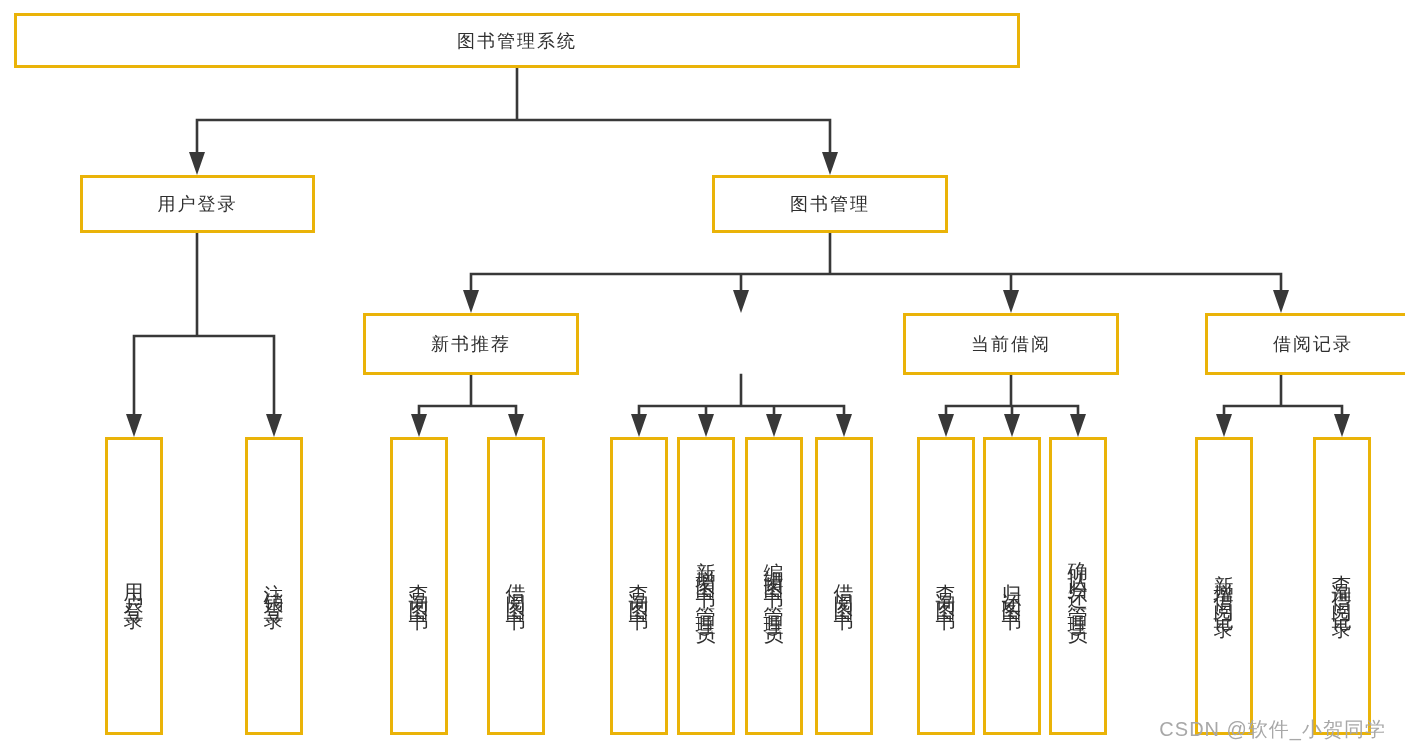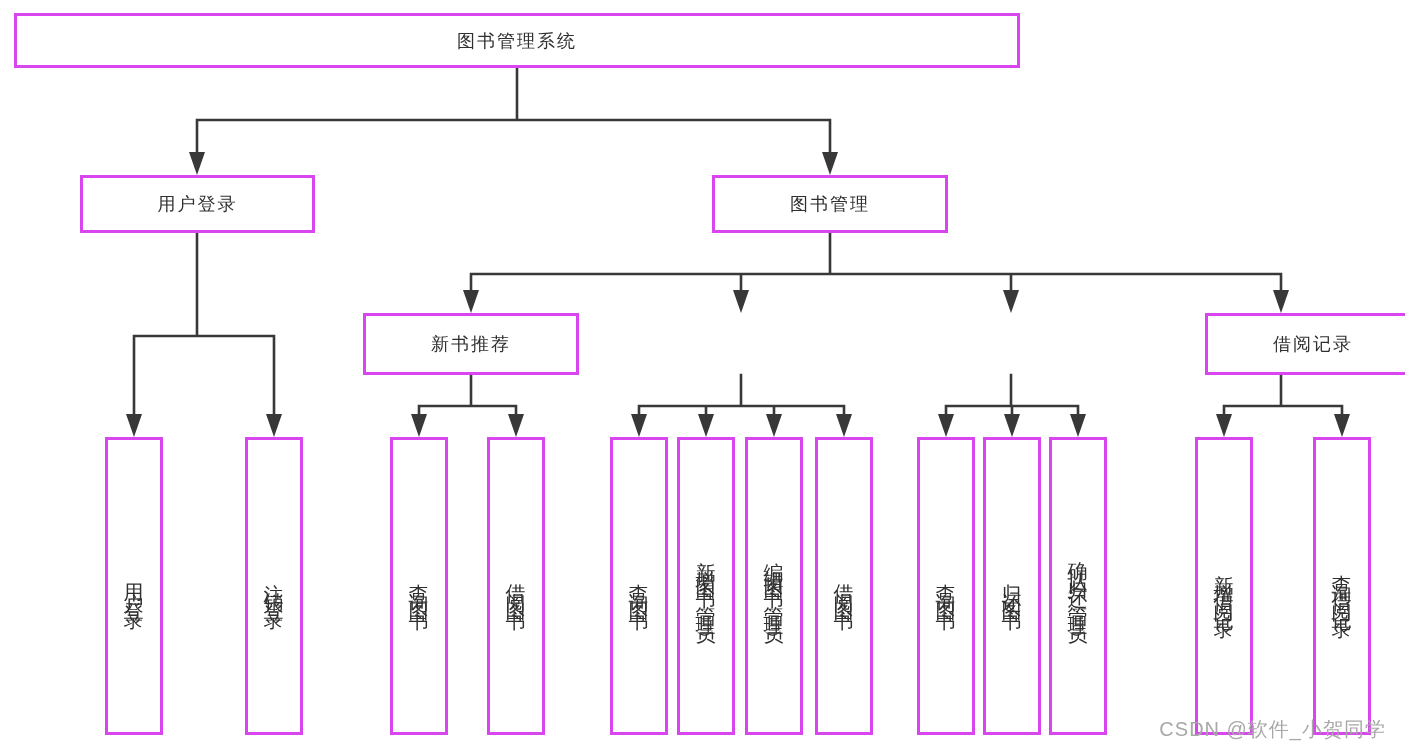--- a/index.html
+++ b/index.html
@@ -28,21 +28,21 @@
     stroke-width: 2.6;
     stroke-linecap: square;
   }
   .wires polygon {
     fill: #383838;
     stroke: none;
   }
   .box {
     position: absolute;
     box-sizing: border-box;
-    border: 3px solid #d946ef;
+    border: 3px solid #eab308;
     background: #ffffff;
     display: flex;
     align-items: center;
     justify-content: center;
     color: #2f2f2f;
   }
   .h-label {
     font-size: 18px;
     letter-spacing: 2px;
     white-space: nowrap;
@@ -143,20 +143,23 @@
   <div class="box lvl2-a">
     <span class="h-label">用户登录</span>
   </div>
   <div class="box lvl2-b">
     <span class="h-label">图书管理</span>
   </div>
 
   <div class="box lvl3-a">
     <span class="h-label">新书推荐</span>
   </div>
+  <div class="box lvl3-c">
+    <span class="h-label">当前借阅</span>
+  </div>
   <div class="box lvl3-d">
     <span class="h-label">借阅记录</span>
   </div>
 
   <div class="box leaf leaf-1a">
     <span class="v-label">用户登录</span>
   </div>
   <div class="box leaf leaf-1b">
     <span class="v-label">注销登录</span>
   </div>

